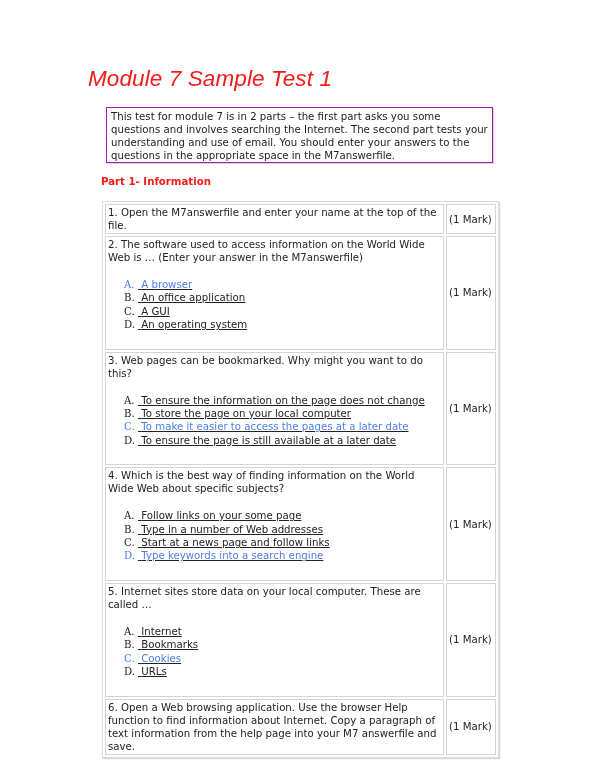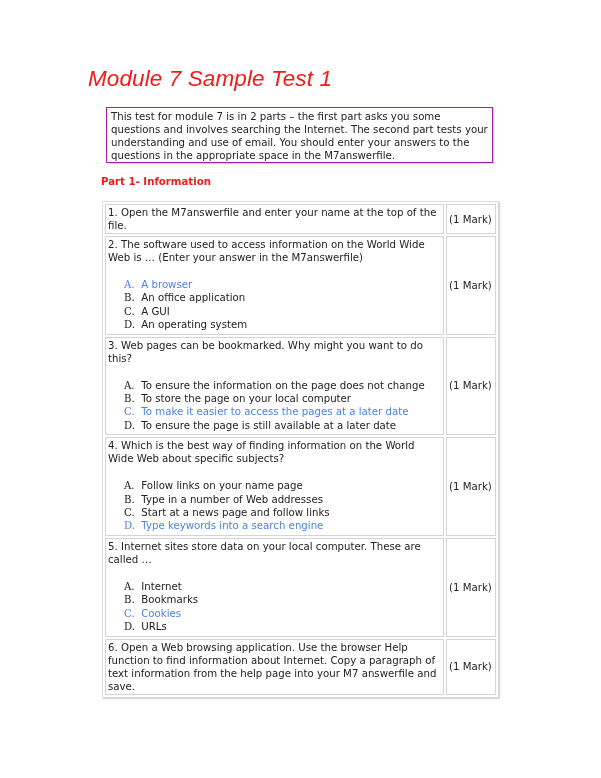--- a/index.html
+++ b/index.html
@@ -14,21 +14,21 @@
            font-size: 10.2px; line-height: 13px; color: #222; }
   .part { position: absolute; left: 101px; top: 176px; margin: 0;
           font-size: 10.2px; font-weight: bold; color: #f21b1b; }
   table.tasks { position: absolute; left: 102px; top: 201px; width: 397px;
                 border-collapse: separate; border-spacing: 2px;
                 border: 1px solid #dcdcdc; box-shadow: 1px 1px 1px #d6d6d6;
                 font-size: 10.2px; line-height: 13px; color: #222; }
   table.tasks td { border: 1px solid #d4d4d4; padding: 1px 2px; vertical-align: top; }
   table.tasks td.mark { width: 44px; vertical-align: middle; white-space: nowrap; padding: 4px 2px; }
   .hdr { font-weight: bold; height: 18px; }
-  ol.opts { list-style: none; margin: 14px 0 1px 0; padding: 0 0 0 16px; }
+  ol.opts { list-style: none; margin: 14px 0 16px 0; padding: 0 0 0 16px; text-decoration: underline; }
   ol.opts li { margin: 0; line-height: 13.4px; }
   .letter { font-family: "DejaVu Serif", serif; display: inline-block; width: 14px; }
   .correct { color: #4d7fe6; }
   b { font-weight: normal; }
 </style>
 </head>
 <body>
 
 <h1 class="title">Module 7 Sample Test 1</h1>
 
@@ -67,21 +67,21 @@
         <li><span class="letter">D.</span> <span>To ensure the page is still available at a later date</span></li>
       </ol>
     </td>
     <td class="mark">(1 Mark)</td>
   </tr>
 
   <tr>
     <td>
       <div>4. Which is the best way of finding information on the World Wide Web about specific subjects?</div>
       <ol class="opts">
-        <li><span class="letter">A.</span> <span>Follow links on your name page</span></li>
+        <li><span class="letter">A.</span> <span>Follow links on your some page</span></li>
         <li><span class="letter">B.</span> <span>Type in a number of Web addresses</span></li>
         <li><span class="letter">C.</span> <span>Start at a news page and follow links</span></li>
         <li class="correct"><span class="letter">D.</span> <span>Type keywords into a search engine</span></li>
       </ol>
     </td>
     <td class="mark">(1 Mark)</td>
   </tr>
 
   <tr>
     <td>

